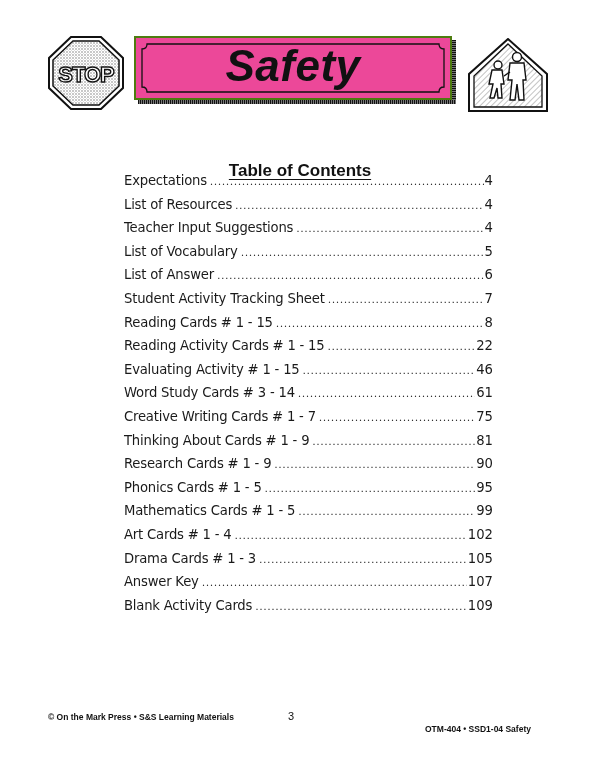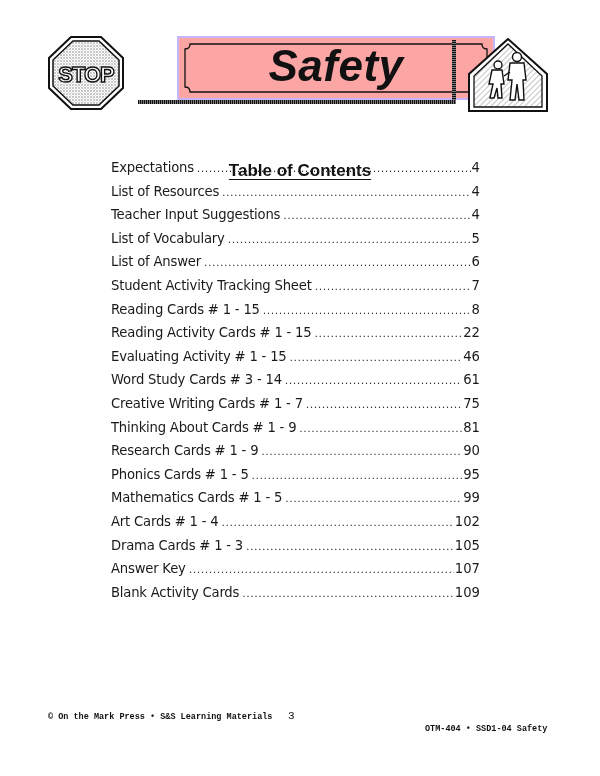--- a/index.html
+++ b/index.html
@@ -21,24 +21,23 @@
       top: 36px;
       width: 76px;
       height: 74px;
     }
     .banner {
       position: absolute;
       left: 134px;
       top: 36px;
       width: 318px;
       height: 64px;
-      border: 2px solid #c4b5fd;
-      background: #fca5a5;
+      border: 2px solid #4d7c0f;
+      background: #ec4899;
       box-sizing: border-box;
-      margin-left: 43px;
     }
     .banner-shadow-right {
       position: absolute;
       left: 452px;
       top: 40px;
       width: 4px;
       height: 64px;
       background: repeating-linear-gradient(180deg, #111 0 1px, #777 1px 2px);
     }
     .banner-shadow-bottom {
@@ -89,21 +88,21 @@
       text-decoration: underline;
       text-underline-offset: 3px;
       color: #111;
       margin-top: 45px;
     }
     .toc-list {
       position: absolute;
       left: 108px;
       top: 153px;
       width: 369px;
-      margin: 3px;
+      margin: 16px;
       padding: 0;
       list-style: none;
     }
     .toc-row {
       display: flex;
       align-items: baseline;
       height: 23.6px;
       font-family: "DejaVu Sans", sans-serif;
       font-size: 13.2px;
       line-height: 23.6px;
@@ -129,21 +128,21 @@
     .toc-page {
       flex: 0 0 auto;
       text-align: right;
     }
     .footer {
       position: absolute;
       top: 712px;
       left: 0;
       width: 600px;
       height: 14px;
-      font-family: Liberation Mono, monospace;
+      font-family: Liberation Sans, sans-serif;
       font-size: 8.5px;
       font-weight: bold;
       color: #111;
     }
     .footer-left {
       position: absolute;
       left: 48px;
       top: 0;
     }
     .footer-center {

